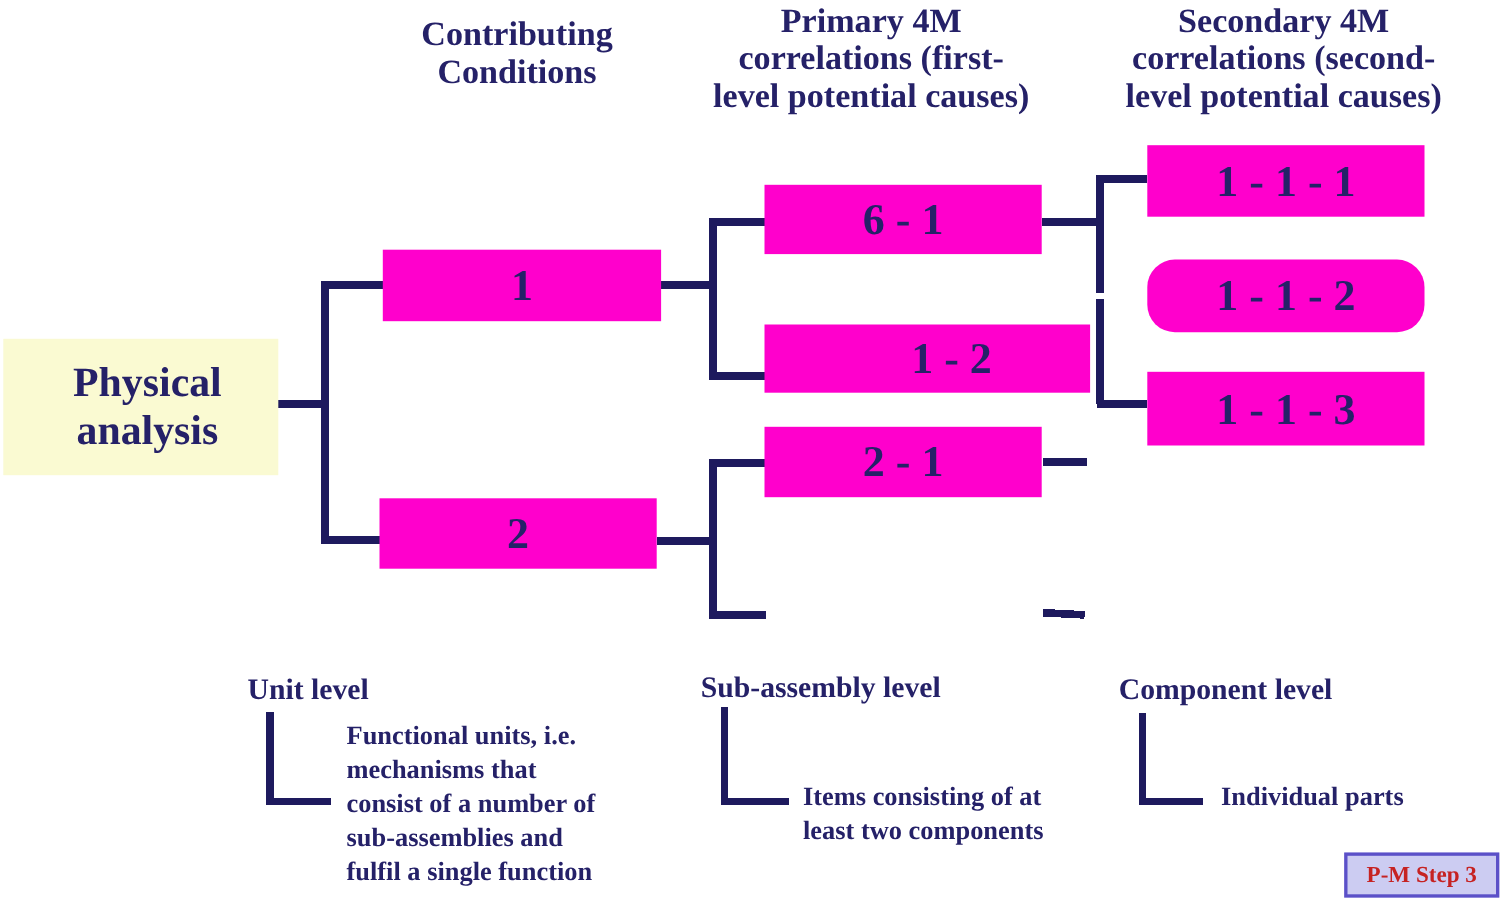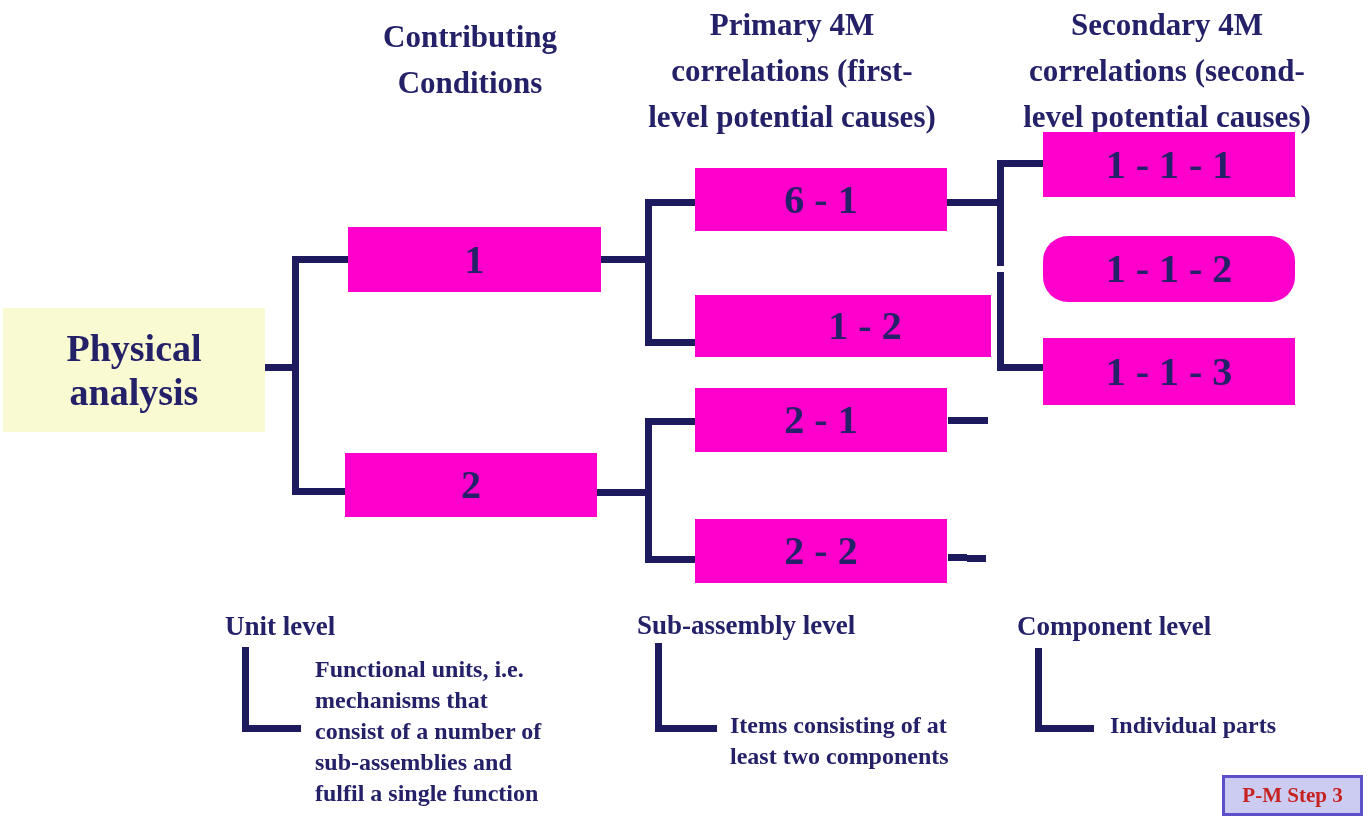--- a/index.html
+++ b/index.html
@@ -18,21 +18,21 @@
     background:var(--bg);
     font-family:"Liberation Serif","DejaVu Serif",serif;
     font-weight:bold;color:var(--text-color);
   }
   .connectors{position:absolute;left:0;top:0;width:1372px;height:823px;}
   .connectors line,.connectors path{
     stroke:var(--line-color);stroke-width:7;fill:none;
   }
   .col-header{
     position:absolute;text-align:center;white-space:pre-line;
-    font-size:31px;line-height:46px;letter-spacing:0px;
+    font-size:31px;line-height:34px;letter-spacing:0px;
   }
   .node{
     position:absolute;background:var(--node-fill);
     display:flex;align-items:center;justify-content:center;
     font-size:40px;line-height:1;
   }
   .root-node{
     position:absolute;background:var(--root-fill);
     display:flex;align-items:center;justify-content:center;
     text-align:center;white-space:pre-line;
@@ -86,30 +86,29 @@
 
   <div class="col-header" style="left:330px;top:14px;width:280px;">Contributing
 Conditions</div>
   <div class="col-header" style="left:612px;top:2px;width:360px;">Primary 4M
 correlations  (first-
 level potential causes)</div>
   <div class="col-header" style="left:987px;top:2px;width:360px;">Secondary 4M
 correlations (second-
 level potential causes)</div>
 
-  <div class="root-node" style="left:3px;top:308px;width:262px;height:124px;">Physical
+  <div class="root-node" style="left:3px;top:308px;width:238px;height:124px;padding-left:12px;">Physical
 analysis</div>
 
   <div class="node" style="left:348px;top:227px;width:253px;height:65px;">1</div>
   <div class="node" style="left:345px;top:453px;width:252px;height:64px;">2</div>
 
   <div class="node" style="left:695px;top:168px;width:252px;height:63px;">6 - 1</div>
   <div class="node" style="left:695px;top:295px;width:252px;height:62px;padding-left:44px;">1 - 2</div>
   <div class="node" style="left:695px;top:388px;width:252px;height:64px;">2 - 1</div>
-  <div class="node" style="left:695px;top:519px;width:252px;height:64px;">2 - 2</div>
 
   <div class="node" style="left:1043px;top:132px;width:252px;height:65px;">1 - 1 - 1</div>
   <div class="node" style="left:1043px;top:236px;width:252px;height:66px;border-radius:25px;">1 - 1 - 2</div>
   <div class="node" style="left:1043px;top:338px;width:252px;height:67px;">1 - 1 - 3</div>
 
   <div class="legend-title" style="left:225px;top:612px;">Unit level</div>
   <div class="legend-desc" style="left:315px;top:654px;width:280px;">Functional units, i.e.
 mechanisms that
 consist of a number of
 sub-assemblies and

